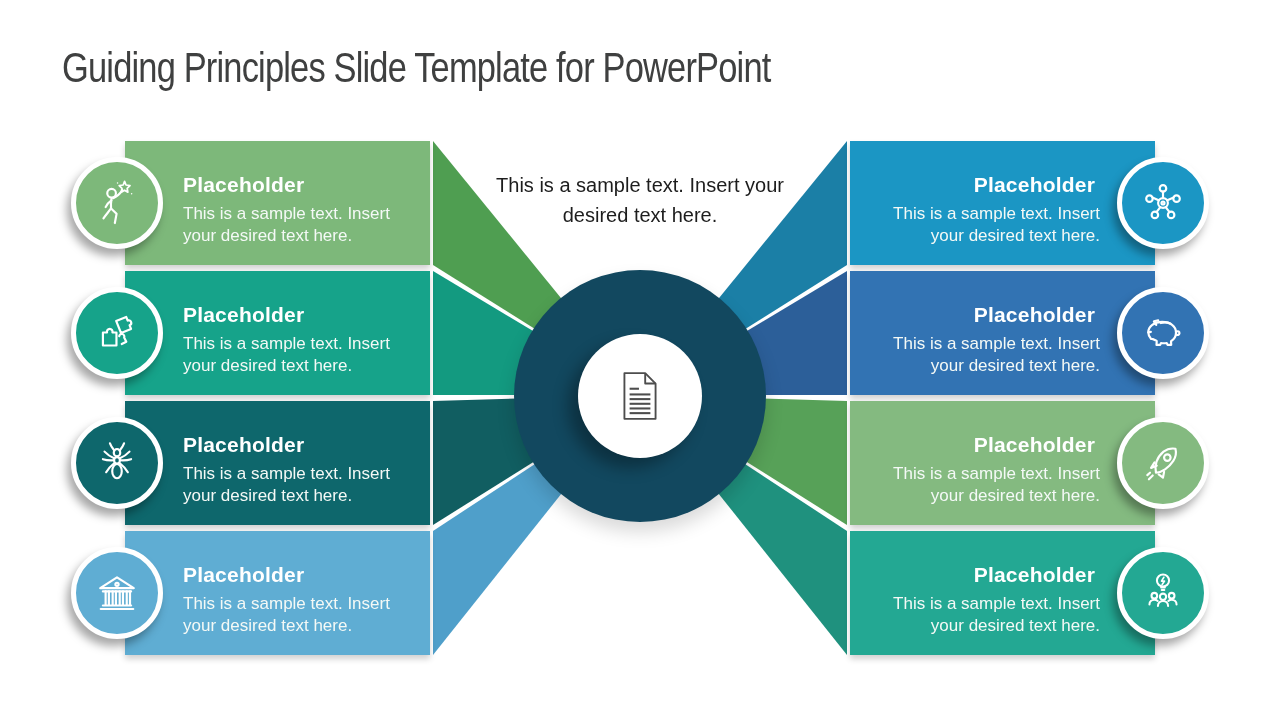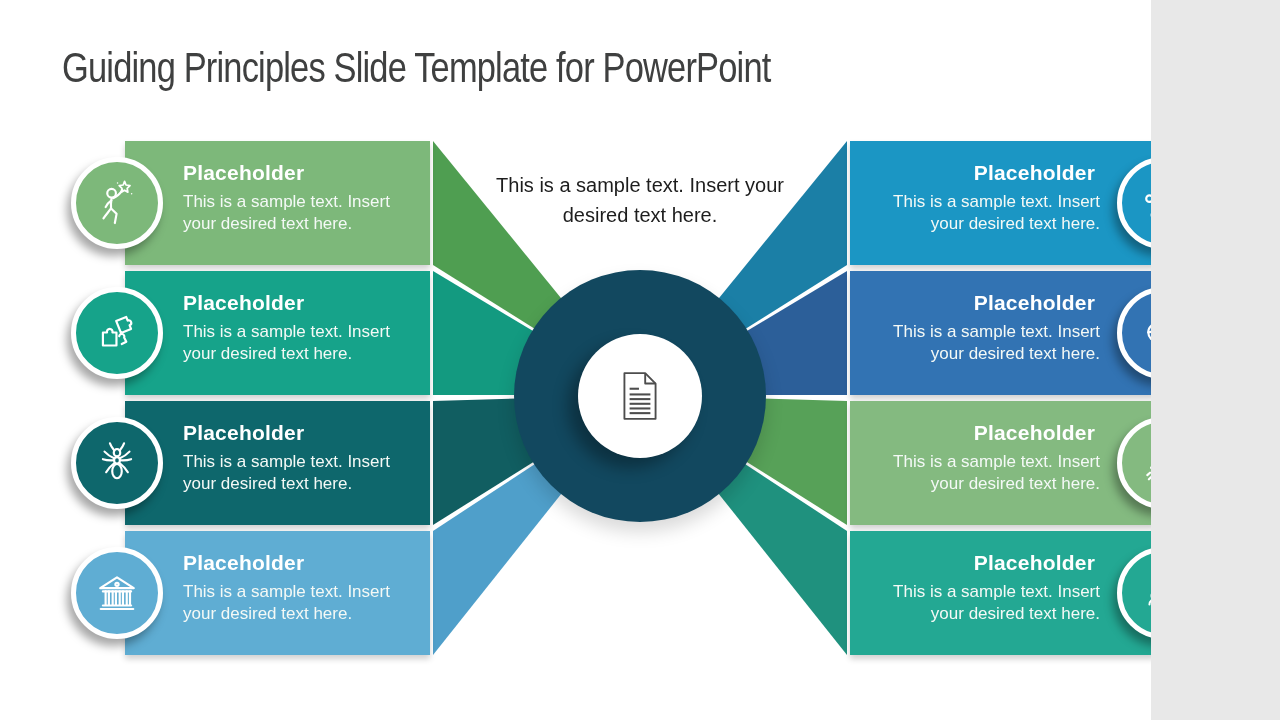--- a/index.html
+++ b/index.html
@@ -1,36 +1,36 @@
 <!DOCTYPE html>
 <html><head>
 <meta charset="utf-8">
 <style>
   html,body{margin:0;padding:0;background:#e8e8e8;}
-  .slide{position:relative;width:1151px;height:720px;background:#ffffff;overflow:hidden;
+  .slide{position:relative;width:1280px;height:720px;background:#ffffff;overflow:hidden;
          font-family:"Liberation Sans", sans-serif;}
   .title{position:absolute;left:62px;top:44px;font-size:42px;font-weight:500;color:#3f4040;
          white-space:nowrap;transform:scaleX(.82);transform-origin:left top;letter-spacing:-1px;}
   
   .band{position:absolute;}
   .band.l1{left:433px;top:141px;width:207px;height:254px;clip-path:polygon(0 0,0 124px,100% 100%);}
   .band.l2{left:433px;top:271px;width:207px;height:124px;clip-path:polygon(0 0,0 100%,100% 100%);}
   .band.l3{left:433px;top:395px;width:207px;height:130px;clip-path:polygon(0 6px,0 100%,100% 0);}
   .band.l4{left:433px;top:395px;width:207px;height:260px;clip-path:polygon(0 136px,0 100%,100% 0);}
   .band.r1{left:640px;top:141px;width:207px;height:254px;clip-path:polygon(100% 0,100% 124px,0 100%);}
   .band.r2{left:640px;top:271px;width:207px;height:124px;clip-path:polygon(100% 0,100% 100%,0 100%);}
   .band.r3{left:640px;top:395px;width:207px;height:130px;clip-path:polygon(100% 6px,100% 100%,0 0);}
   .band.r4{left:640px;top:395px;width:207px;height:260px;clip-path:polygon(100% 136px,100% 100%,0 0);}
   
   .box{position:absolute;width:305px;height:124px;}
   .box.left{left:125px;}
   .box.right{left:850px;}
   .row1{top:141px}.row2{top:271px}.row3{top:401px}.row4{top:531px}
   .box-rect{position:absolute;inset:0;box-shadow:0 4px 6px rgba(0,0,0,.18);}
-  .box-text{position:absolute;top:20px;color:#fff;}
+  .box-text{position:absolute;top:32px;color:#fff;}
   .box.left  .box-text{left:58px;right:12px;text-align:left;}
   .box.right .box-text{left:12px;right:60px;text-align:right;}
   .box-title{font-size:21px;font-weight:bold;margin-bottom:6px;letter-spacing:.2px;}
   .box-body{font-size:17px;line-height:1.3;width:238px;color:#f4f9f6;}
   .box.right .box-body{margin-left:auto;}
   
   .badge{position:absolute;top:16px;width:92px;height:92px;box-sizing:border-box;border-radius:50%;
          border:5px solid #fff;display:flex;align-items:center;justify-content:center;
          box-shadow:-4px 7px 10px rgba(0,0,0,.35);}
   .box.left  .badge{left:-54px;}

